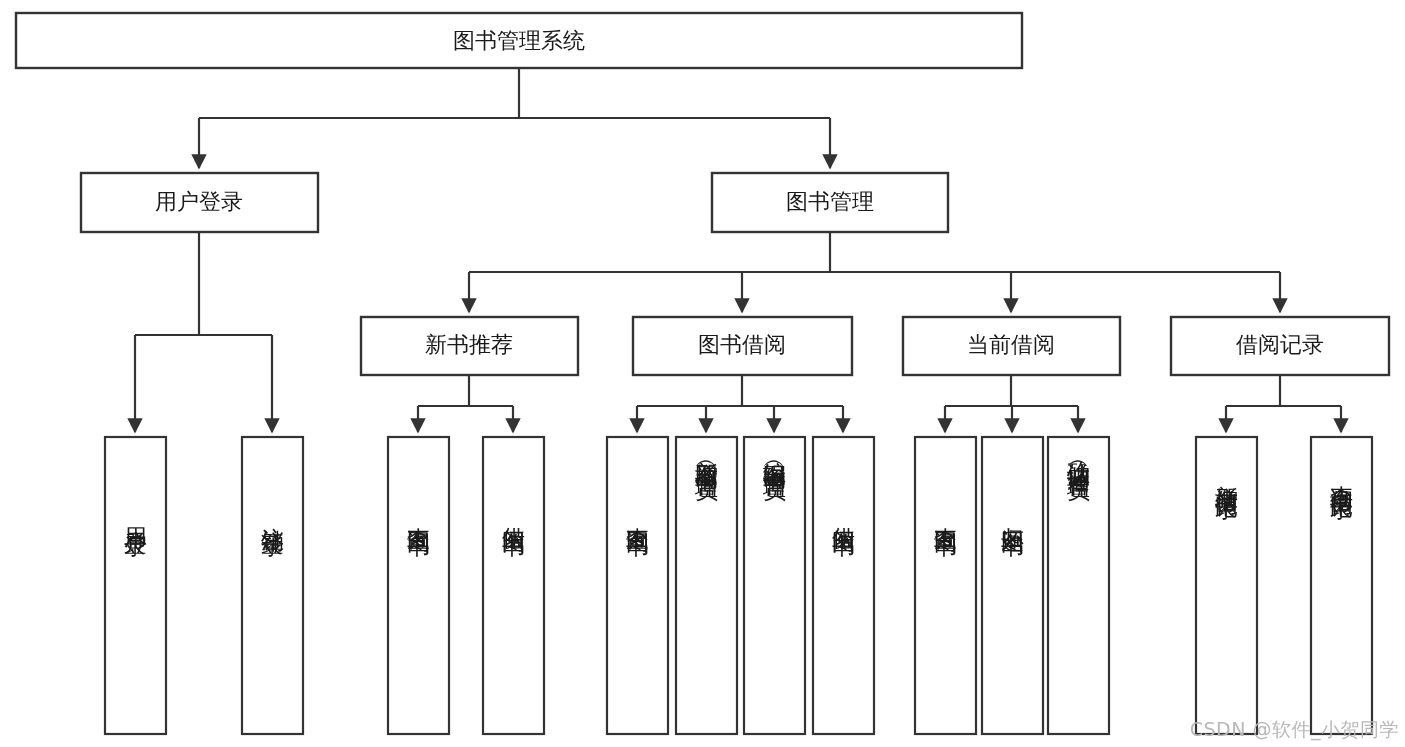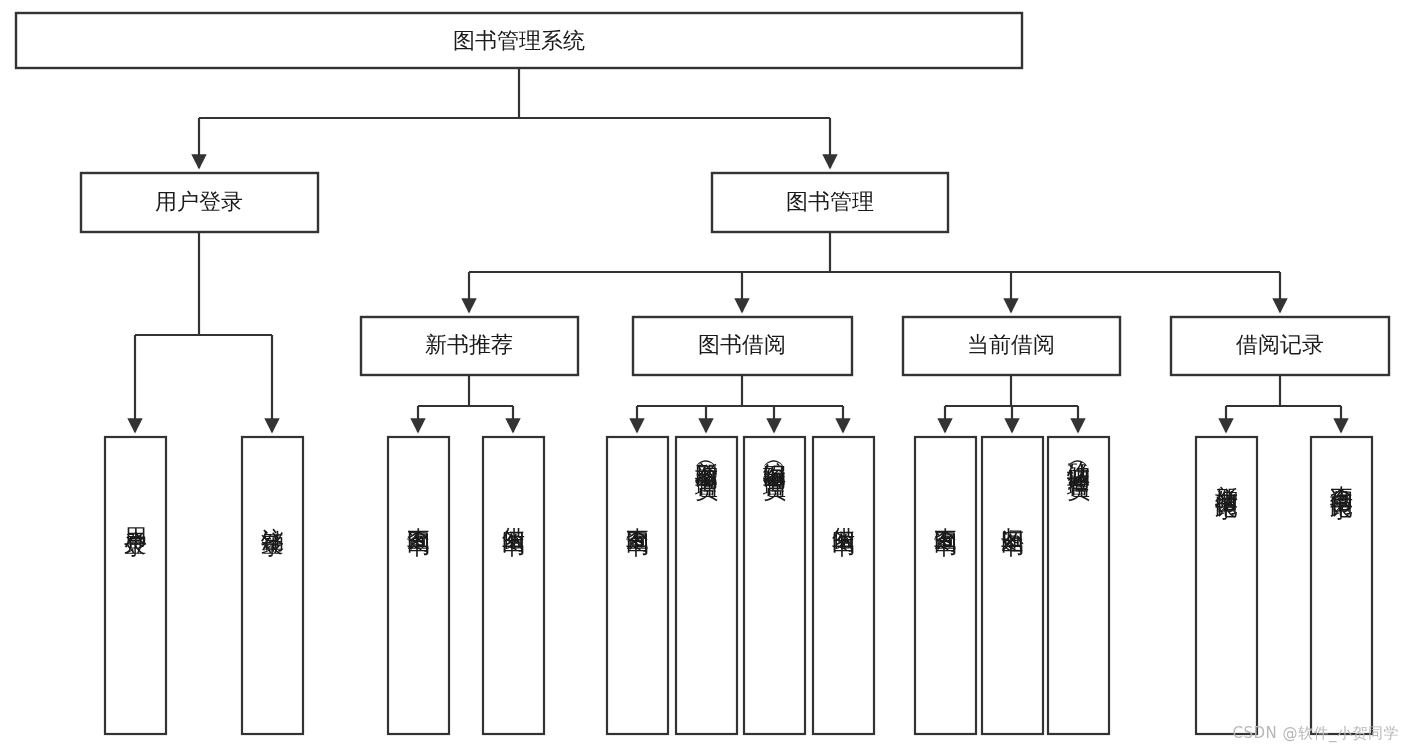--- a/index.html
+++ b/index.html
@@ -67,21 +67,21 @@
     line-height: 1.08;
     letter-spacing: 2.5px;
     color: #1a1a1a;
     white-space: nowrap;
   }
   .watermark {
     position: absolute;
     right: 6px;
     bottom: 4px;
     font-family: "DejaVu Sans", "Liberation Sans", sans-serif;
-    font-size: 15px;
+    font-size: 19px;
     color: #b8b8b8;
     white-space: nowrap;
     letter-spacing: 0.5px;
   }
 </style>
 </head>
 <body>
 
 <div id="diagram-root">
 

